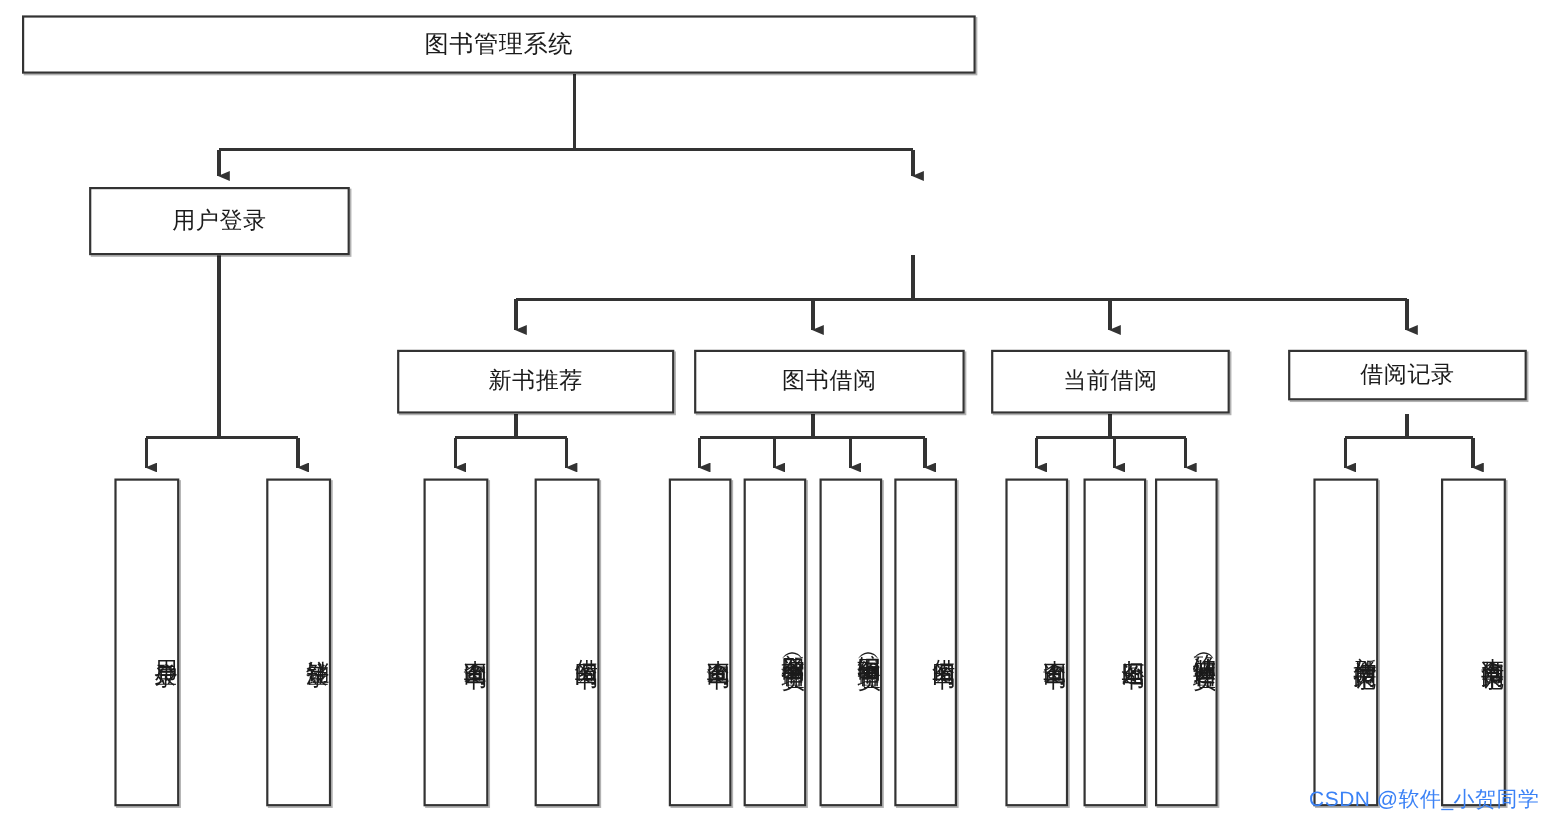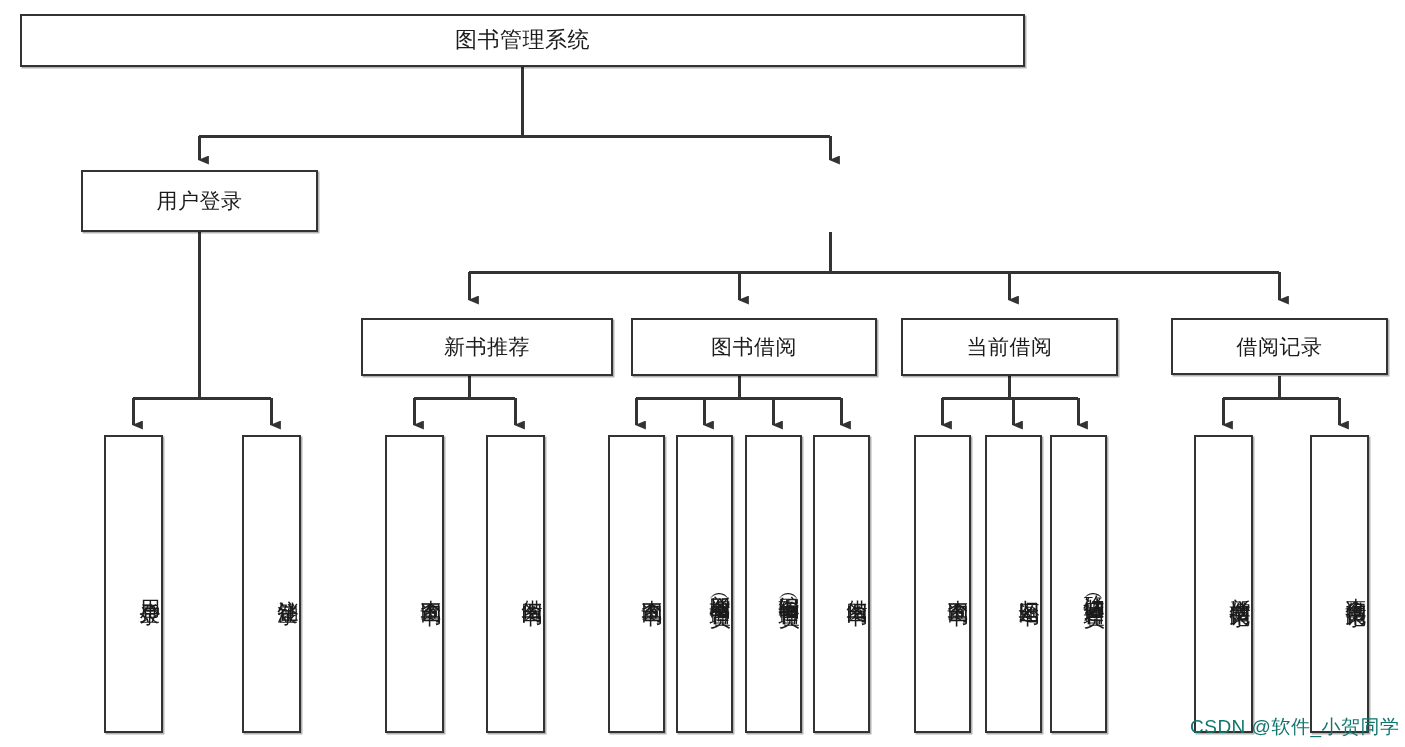--- a/index.html
+++ b/index.html
@@ -115,38 +115,38 @@
       <path d="M 1013 398 L 1013 425" marker-end="url(#arrow)"></path>
       <path d="M 1078 398 L 1078 425" marker-end="url(#arrow)"></path>
 
       <path d="M 1279 376 L 1279 398"></path>
       <path d="M 1223 398 L 1339 398"></path>
       <path d="M 1223 398 L 1223 425" marker-end="url(#arrow)"></path>
       <path d="M 1339 398 L 1339 425" marker-end="url(#arrow)"></path>
     </g>
   </svg>
 
-  <div class="node node-h node-root" style="left: 20px; top: 14px; width: 1005px; height: 53px;">图书管理系统</div>
+  <div class="node node-h node-root" style="left: 20px; top: 14px; width: 867px; height: 53px;">图书管理系统</div>
 
   <div class="node node-h" style="left: 81px; top: 170px; width: 237px; height: 62px;">用户登录</div>
 
   <div class="node node-h" style="left: 361px; top: 318px; width: 252px; height: 58px;">新书推荐</div>
   <div class="node node-h" style="left: 631px; top: 318px; width: 246px; height: 58px;">图书借阅</div>
   <div class="node node-h" style="left: 901px; top: 318px; width: 217px; height: 58px;">当前借阅</div>
-  <div class="node node-h" style="left: 1171px; top: 318px; width: 217px; height: 57px;">借阅记录</div>
+  <div class="node node-h" style="left: 1171px; top: 318px; width: 217px; height: 46px;">借阅记录</div>
 
   <div class="node node-v" style="left: 104px; top: 435px; width: 59px; height: 298px;">用户登录</div>
   <div class="node node-v" style="left: 242px; top: 435px; width: 59px; height: 298px;">注销登录</div>
   <div class="node node-v" style="left: 385px; top: 435px; width: 59px; height: 298px;">查询图书</div>
   <div class="node node-v" style="left: 486px; top: 435px; width: 59px; height: 298px;">借阅图书</div>
   <div class="node node-v" style="left: 608px; top: 435px; width: 57px; height: 298px;">查询图书</div>
   <div class="node node-v" style="left: 676px; top: 435px; width: 57px; height: 298px;">新增图书（管理员）</div>
   <div class="node node-v" style="left: 745px; top: 435px; width: 57px; height: 298px;">编辑图书（管理员）</div>
   <div class="node node-v" style="left: 813px; top: 435px; width: 57px; height: 298px;">借阅图书</div>
   <div class="node node-v" style="left: 914px; top: 435px; width: 57px; height: 298px;">查询图书</div>
   <div class="node node-v" style="left: 985px; top: 435px; width: 57px; height: 298px;">归还图书</div>
   <div class="node node-v" style="left: 1050px; top: 435px; width: 57px; height: 298px;">确认归还（管理员）</div>
   <div class="node node-v" style="left: 1194px; top: 435px; width: 59px; height: 298px;">新增借阅记录</div>
   <div class="node node-v" style="left: 1310px; top: 435px; width: 59px; height: 298px;">查询借阅记录</div>
 
-  <div class="watermark" style="left: 1190px; top: 714px; color: #0f766e;">CSDN @软件_小贺同学</div>
+  <div class="watermark" style="left: 1190px; top: 714px; color: #3b82f6;">CSDN @软件_小贺同学</div>
 
 </div>
 
 </body></html>

